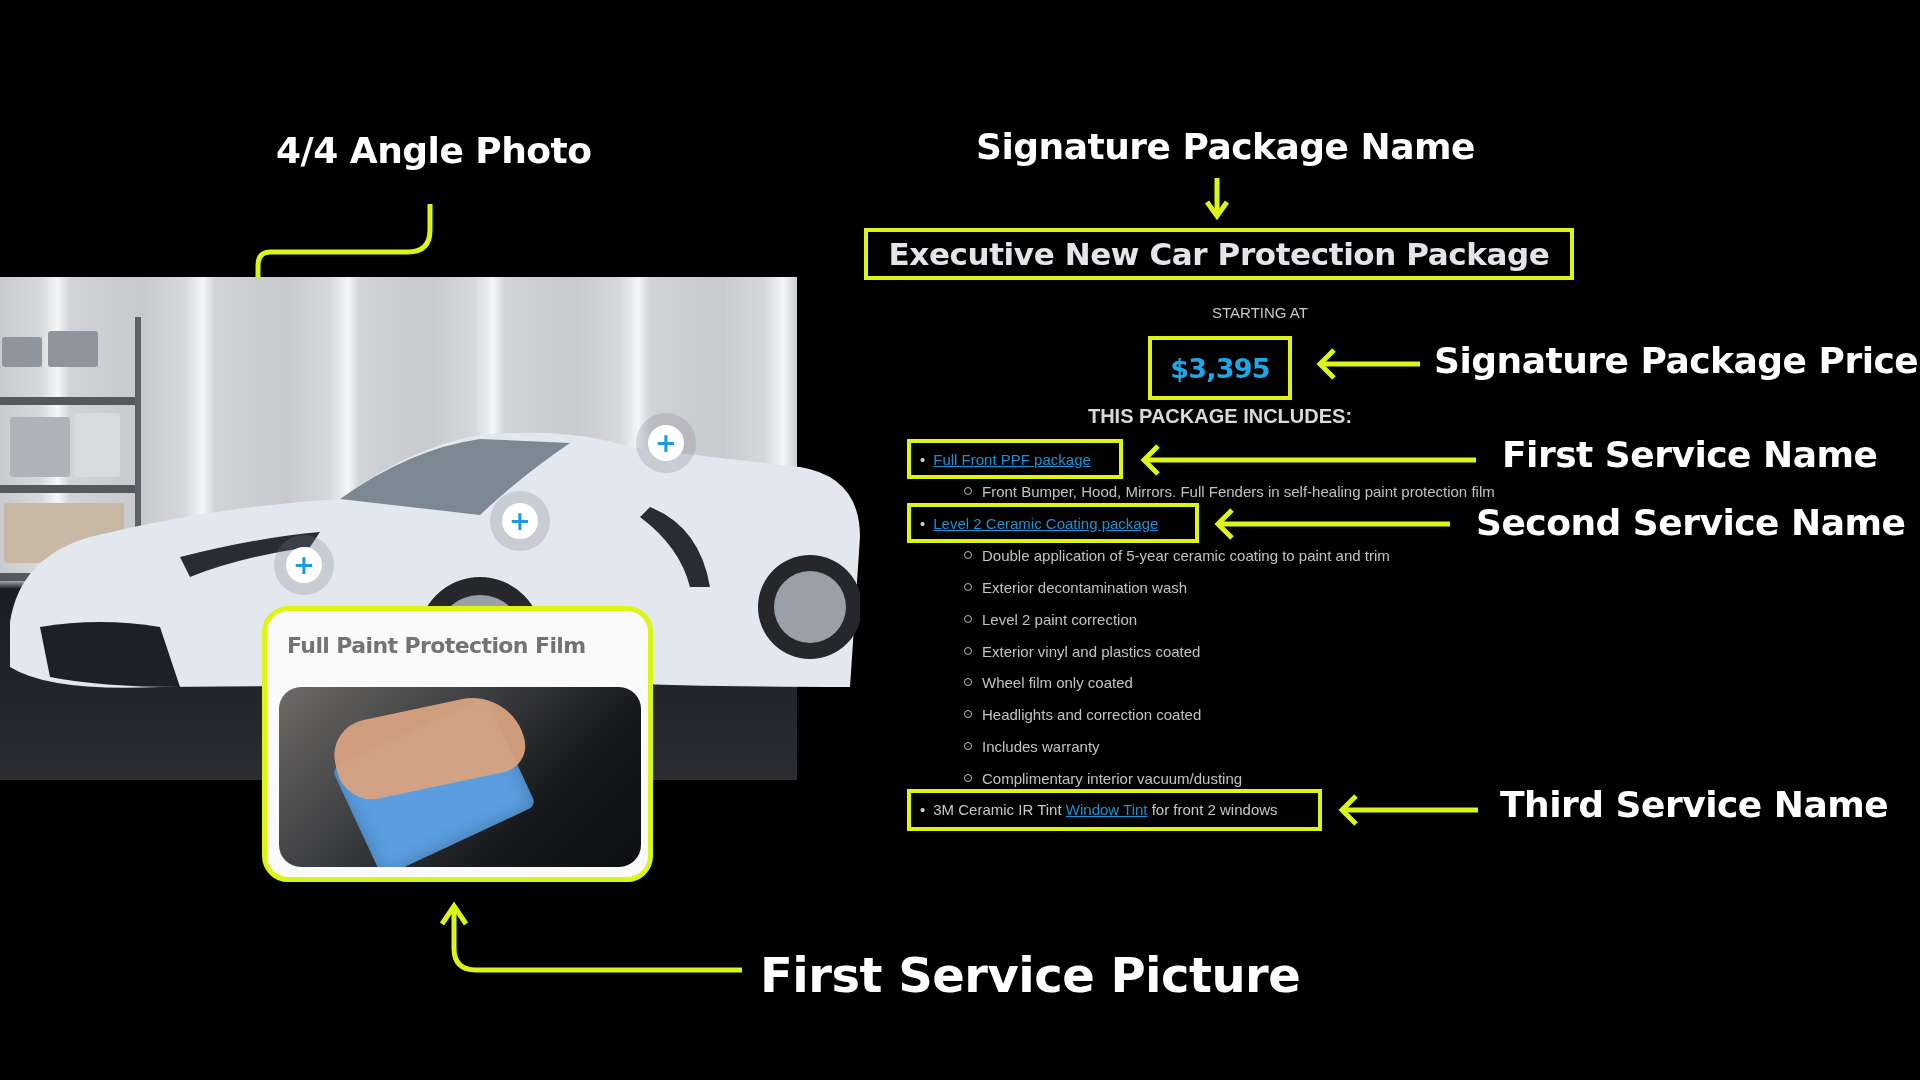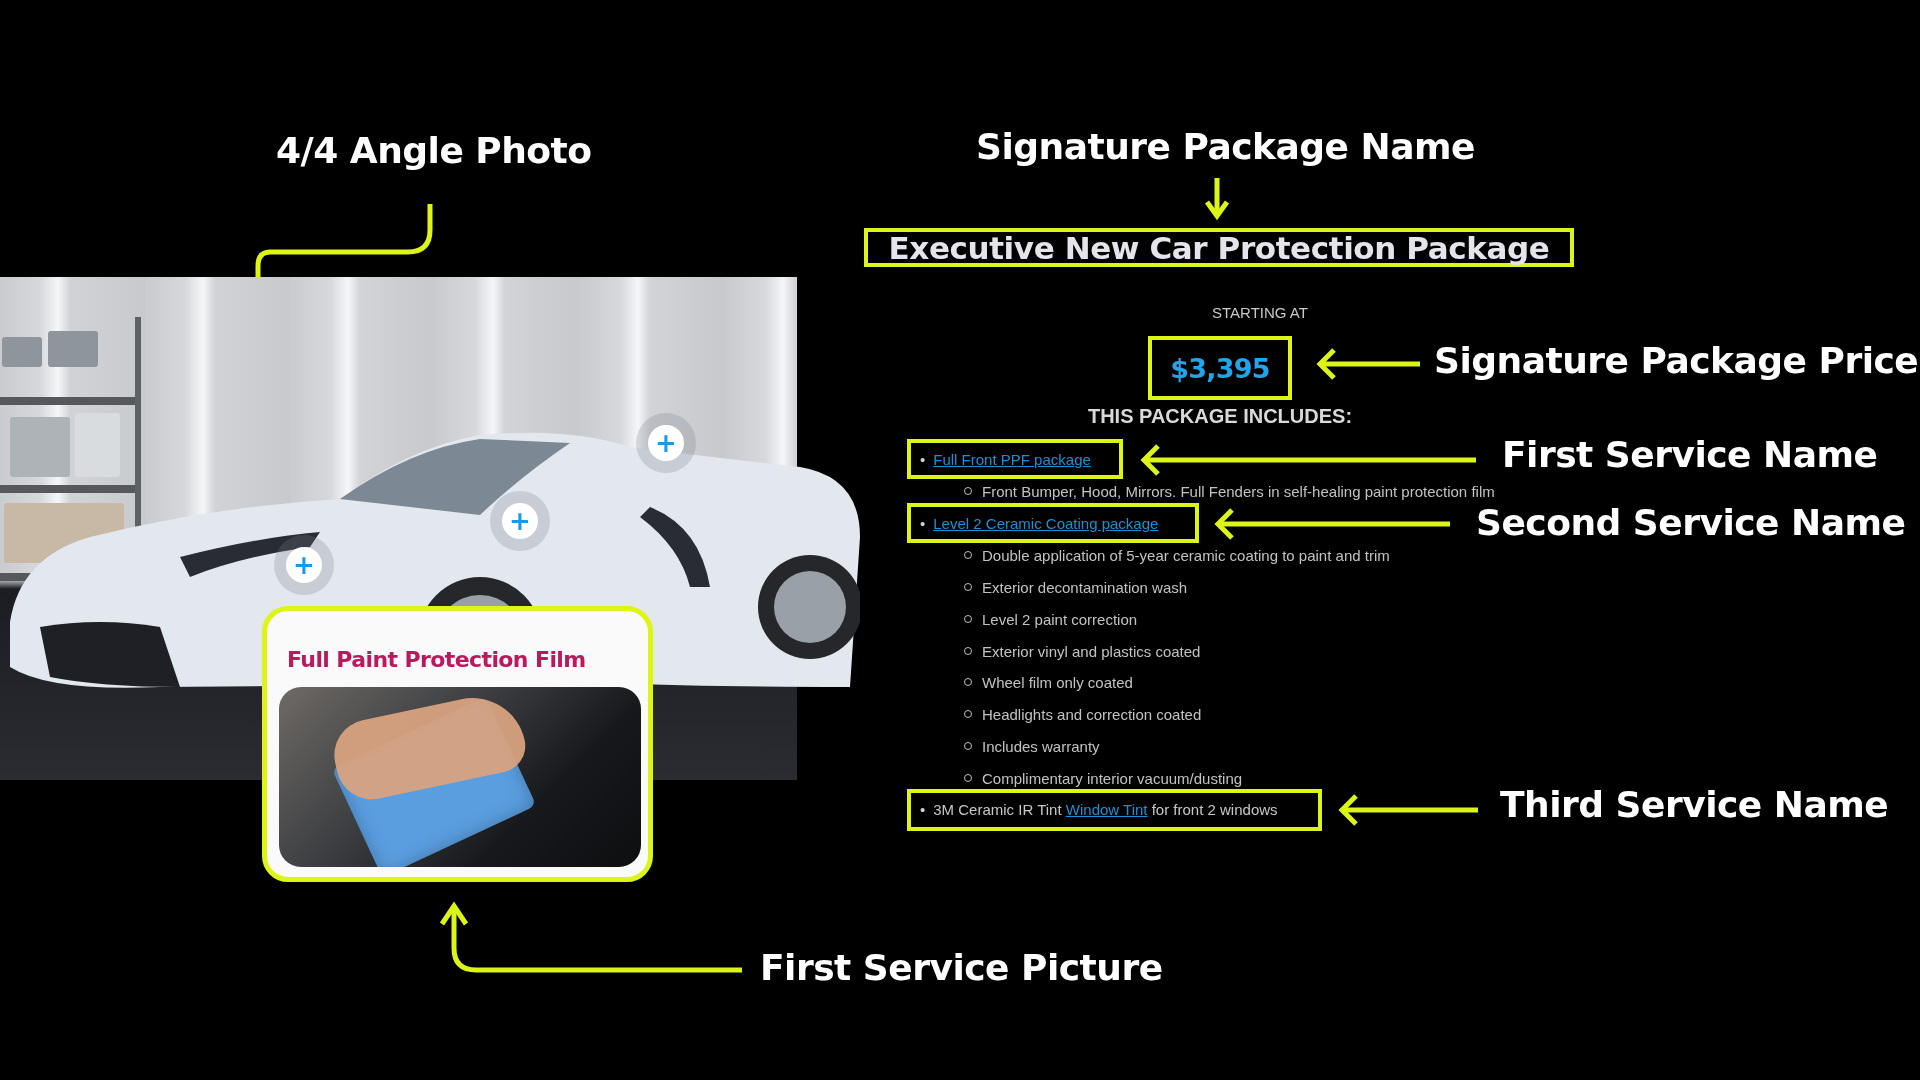--- a/index.html
+++ b/index.html
@@ -35,33 +35,33 @@
       box-shadow:0 0 0 12px rgba(120,125,135,0.25);
       display:flex; align-items:center; justify-content:center;
       color:#1a9be0; font-weight:bold; font-size:26px; line-height:1; cursor:pointer;
       font-family:"DejaVu Sans", sans-serif;
     }
     
     .card {
       position:absolute; left:262px; top:606px; width:391px; height:276px;
       background:#fafafa; border:5px solid #dcf514; border-radius:26px; box-sizing:border-box;
     }
-    .card-title { position:absolute; left:20px; top:36px; font-family:"DejaVu Sans", sans-serif;
-      font-weight:bold; font-size:22px; color:#be185d; letter-spacing:-0.6px; }
+    .card-title { position:absolute; left:20px; top:22px; font-family:"DejaVu Sans", sans-serif;
+      font-weight:bold; font-size:22px; color:#737373; letter-spacing:-0.6px; }
     .card-img {
       position:absolute; left:12px; top:76px; width:362px; height:180px; border-radius:22px; overflow:hidden;
       background: linear-gradient(135deg, #6e6a66 0%, #3b3d40 40%, #16181b 70%, #0d0e10 100%);
     }
     .towel { position:absolute; left:70px; top:40px; width:170px; height:120px; background:#5a9ee0;
       transform:rotate(-25deg); border-radius:8px; box-shadow: inset 0 0 18px rgba(0,0,0,0.25); }
     .hand { position:absolute; left:55px; top:20px; width:190px; height:80px; background:#d8a27f;
       border-radius:40px 60px 30px 40px; transform:rotate(-12deg); opacity:0.95; }
     
     .pkg-title {
-      position:absolute; left:864px; top:228px; width:710px; height:39px;
+      position:absolute; left:864px; top:228px; width:710px; height:52px;
       border:4px solid #dcf514; box-sizing:border-box;
       display:flex; align-items:center; justify-content:center;
       font-family:"DejaVu Sans", sans-serif; font-weight:bold; font-size:31px; color:#e4e4ea; letter-spacing:-0.4px;
     }
     .starting { position:absolute; left:1160px; top:304px; width:200px; text-align:center; font-size:15px; color:#c9c9c9; }
     .price {
       position:absolute; left:1148px; top:336px; width:144px; height:64px; border:4px solid #dcf514; box-sizing:border-box;
       display:flex; align-items:center; justify-content:center;
       font-family:"DejaVu Sans", sans-serif; font-weight:bold; font-size:27px; color:#1da7e8; letter-spacing:-0.8px;
     }
@@ -111,21 +111,21 @@
   <div class="card-img">
     <div class="towel"></div>
     <div class="hand"></div>
   </div>
 </div>
 
 <svg class="abs" style="left:436px; top:900px;" width="310" height="80">
   <path d="M18 8 V48 Q18 70 40 70 H306" fill="none" stroke="#dcf514" stroke-width="5"></path>
   <path d="M6 24 L18 6 L30 24" fill="none" stroke="#dcf514" stroke-width="5"></path>
 </svg>
-<div class="label" style="left:760px; top:947px; font-size:36px;">First Service Picture</div>
+<div class="label" style="left:760px; top:947px; font-size:48px;">First Service Picture</div>
 
 <div class="label" style="left:976px; top:126px; font-size:36px;">Signature Package Name</div>
 <svg class="abs" style="left:1202px; top:176px;" width="30" height="44">
   <path d="M15 2 V38" stroke="#dcf514" stroke-width="5"></path>
   <path d="M5 26 L15 40 L25 26" fill="none" stroke="#dcf514" stroke-width="5"></path>
 </svg>
 
 <div class="pkg-title">Executive New Car Protection Package</div>
 <div class="starting">STARTING AT</div>
 <div class="price">$3,395</div>

